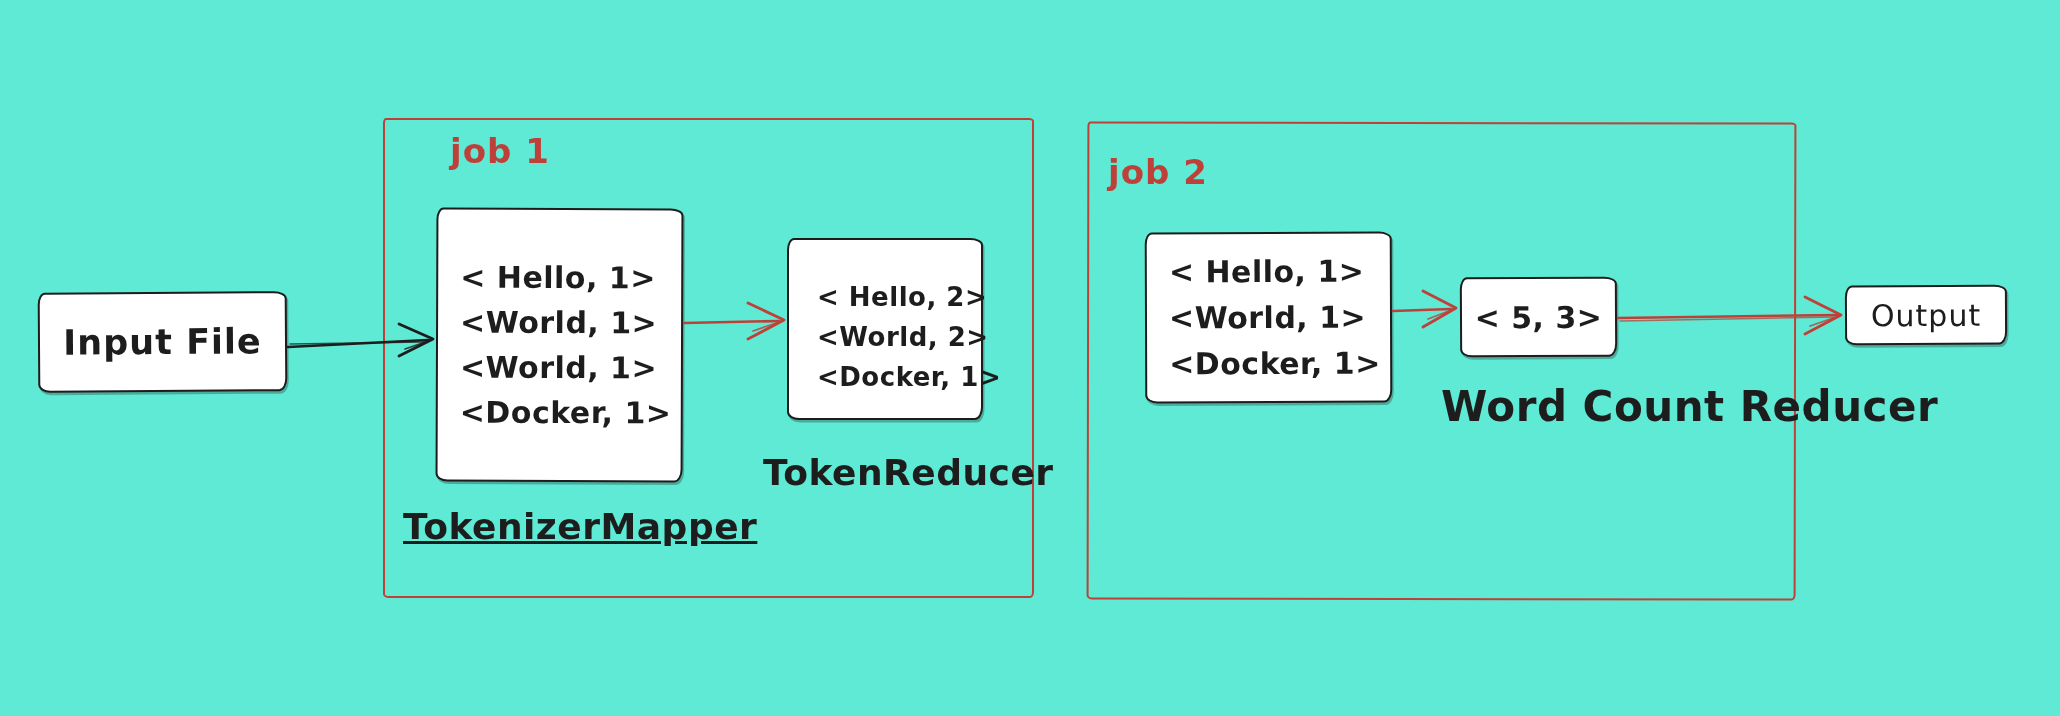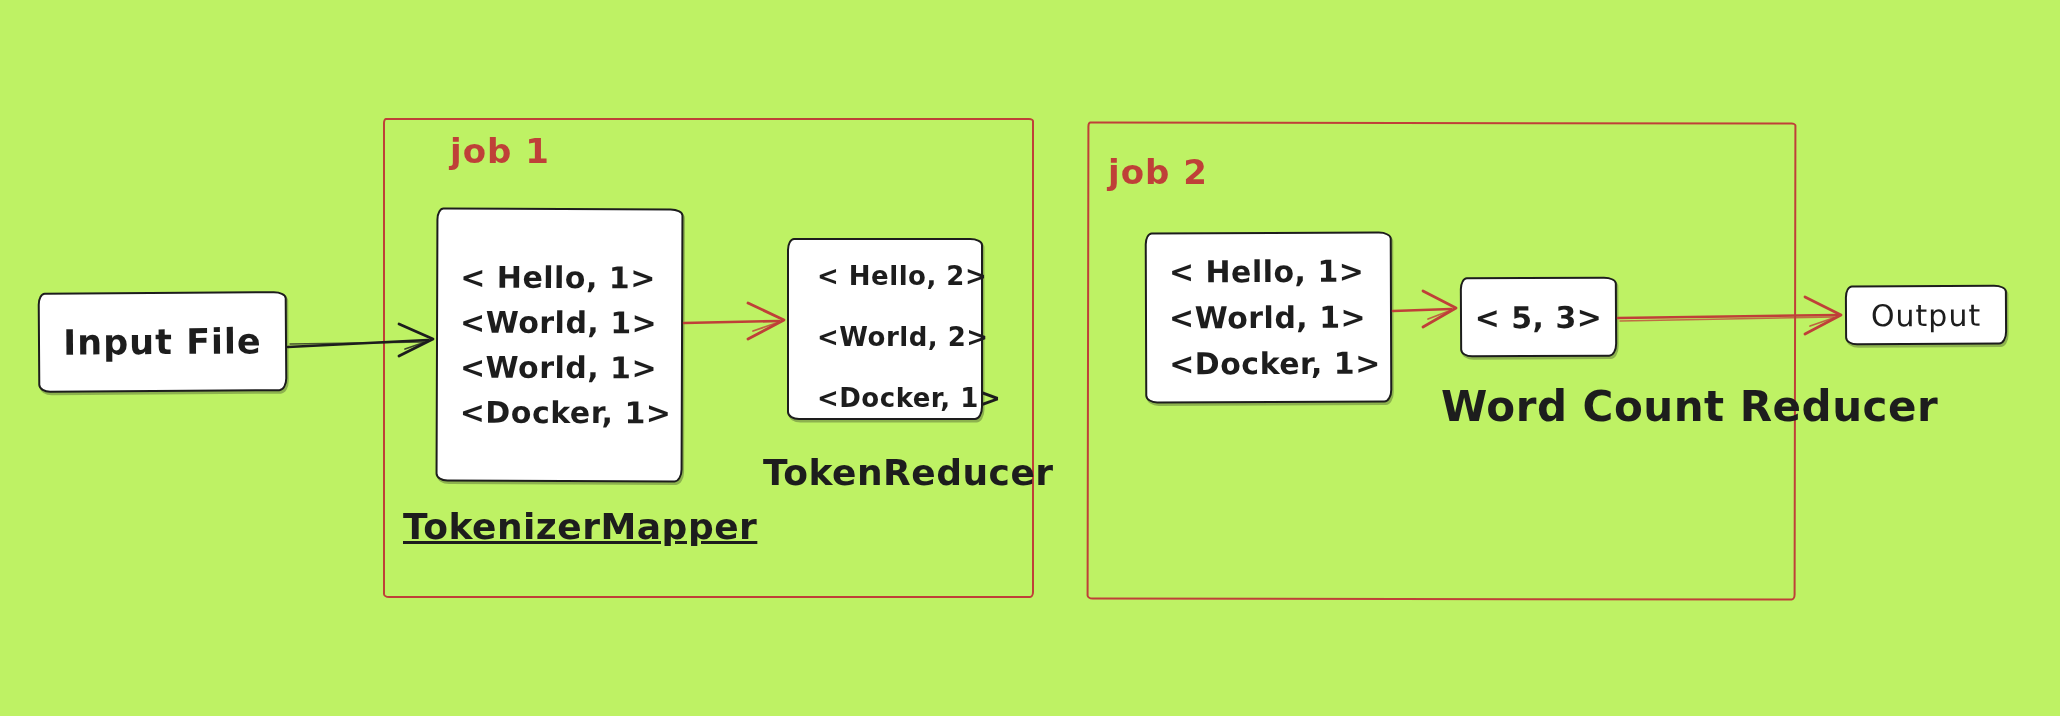--- a/index.html
+++ b/index.html
@@ -3,21 +3,21 @@
 <meta charset="utf-8">
 <style>
   :root{
     --ink:#1d1d1d;
     --red:#bf4038;
   }
   html,body{margin:0;padding:0;background:#ffffff;}
   .canvas{
     position:relative;
     width:2060px;height:716px;
-    background:#bef264;
+    background:#5eead4;
     font-family:"DejaVu Sans", sans-serif;
     color:var(--ink);
     overflow:hidden;
   }
   
   .node{
     position:absolute;
     background:#ffffff;
     border:2.5px solid var(--ink);
     border-radius:7px 13px 8px 12px / 12px 7px 13px 8px;
@@ -62,21 +62,21 @@
   
   .input-box{ left:38px; top:292px; width:249px; height:100px; align-items:center; transform:rotate(-0.4deg); }
   .input-box span{ font-size:35px; font-weight:600; letter-spacing:1px; }
 
   .job1{ left:383px; top:118px; width:651px; height:480px; }
   .job2{ left:1087px; top:122px; width:709px; height:478px; transform:rotate(0.1deg); }
 
   .mapper1{ left:436px; top:208px; width:247px; height:274px; padding-left:22px; transform:rotate(0.2deg); }
   .mapper1 .kv{ font-size:30px; line-height:45px; }
 
-  .reducer1{ left:787px; top:238px; width:196px; height:182px; padding-left:28px; justify-content:space-between; padding-top:16px; }
+  .reducer1{ left:787px; top:238px; width:196px; height:182px; padding-left:28px; justify-content:center; padding-top:16px; }
   .reducer1 .kv{ font-size:26px; line-height:40px; }
 
   .mapper2{ left:1145px; top:232px; width:247px; height:171px; padding-left:22px; transform:rotate(-0.2deg); }
   .mapper2 .kv{ font-size:30px; line-height:46px; }
 
   .wcreducer{ left:1460px; top:277px; width:157px; height:80px; align-items:center; transform:rotate(-0.3deg); }
   .wcreducer .kv{ font-size:30px; }
 
   .output-box{ left:1845px; top:285px; width:162px; height:60px; align-items:center; transform:rotate(-0.3deg); }
   .output-box span{ font-size:30px; font-weight:400; letter-spacing:1px; }

